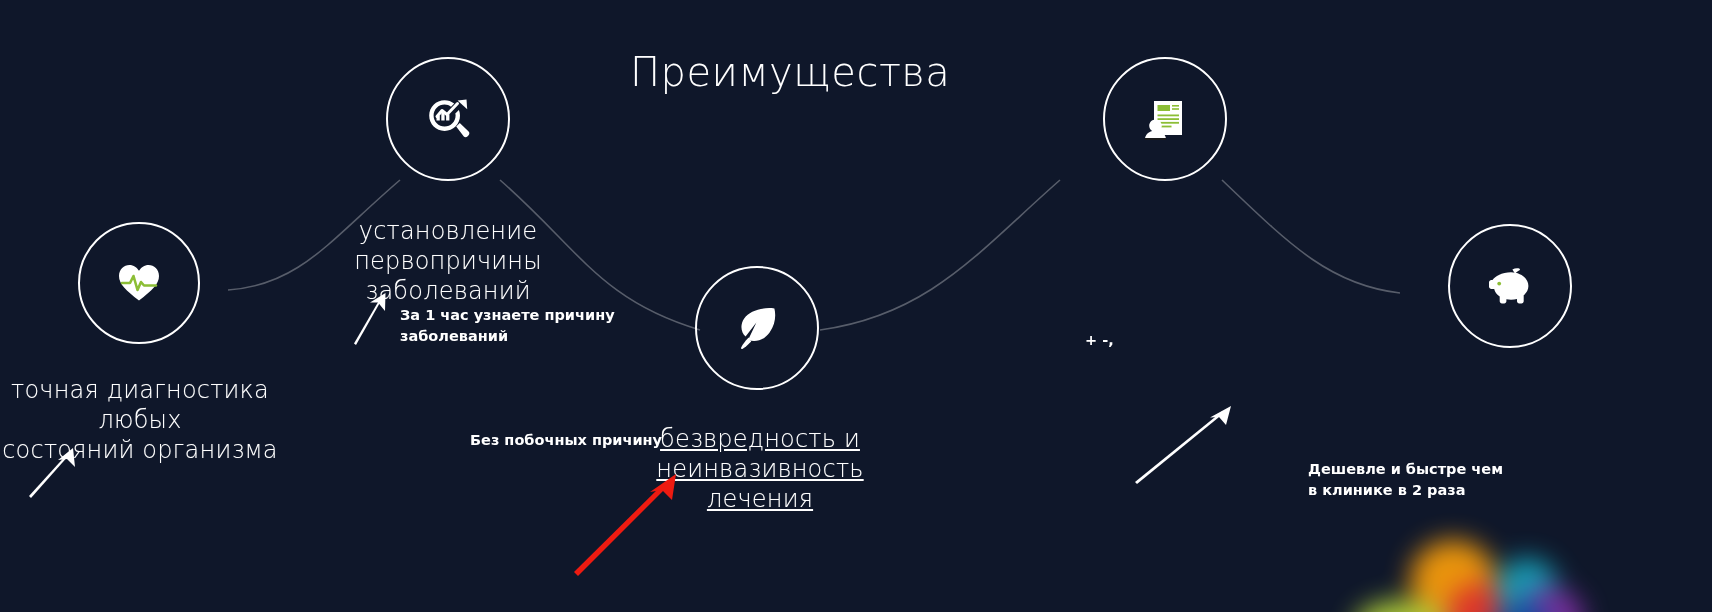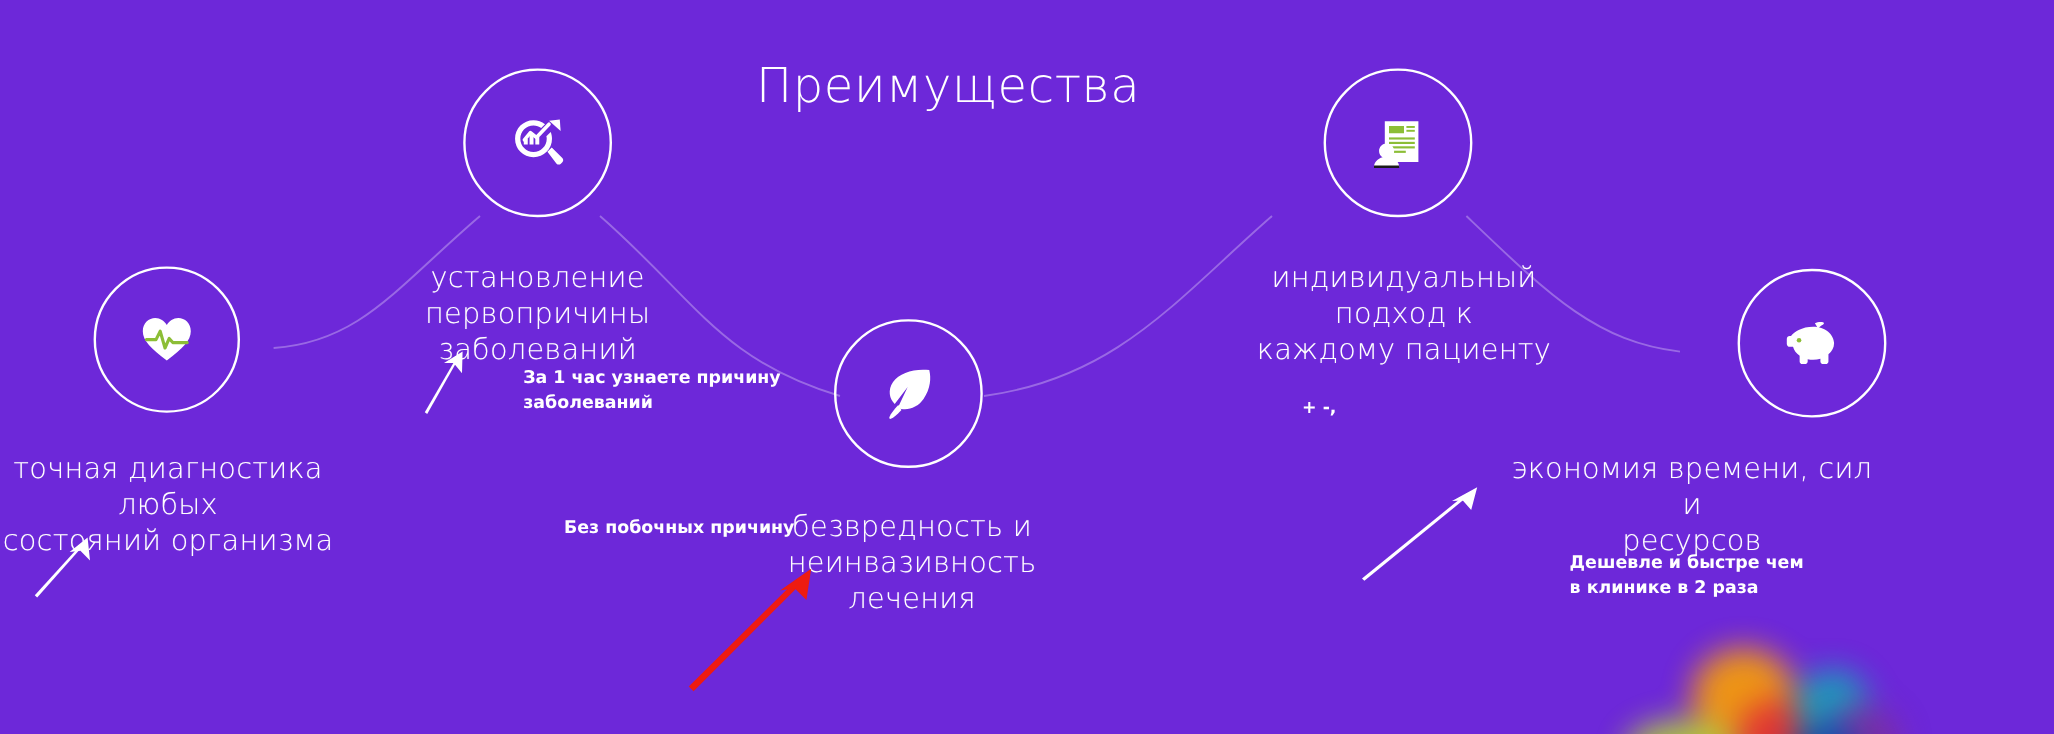--- a/index.html
+++ b/index.html
@@ -2,21 +2,21 @@
 <html><head>
 <meta charset="utf-8">
 <style>
   html,body{margin:0;padding:0;}
   body{
     width:1712px;height:612px;overflow:hidden;
     background:#8CBE36;
     font-family:"DejaVu Sans", sans-serif;
     position:relative;
   }
-  #stage{position:absolute;inset:0;overflow:hidden;background:#6d28d9;}
+  #stage{position:absolute;inset:0;overflow:hidden;background:#0f172a;}
 
   
   .blob-wrap{position:absolute;left:1400px;top:530px;width:260px;height:110px;
     filter:blur(13px);opacity:.95;pointer-events:none;}
   .blob{position:absolute;border-radius:50%;}
 
   
   .wave{position:absolute;left:0;top:0;width:1712px;height:612px;pointer-events:none;}
 
   
@@ -99,35 +99,35 @@
         <path fill="#ffffff" d="M40.5 2.5 L41.2 12.2 L31.6 3.6 Z"></path>
       </svg>
     </span>
   </div>
   <div class="caption" style="left:288px;top:216px;width:320px;">установление
 первопричины заболеваний</div>
   <svg class="arrow" style="left:352px;top:285px;" width="46" height="62" viewBox="0 0 46 62">
     <path fill="#ffffff" d="M4 60 L30 14 L28.6 12.8 L2 58.6 Z"></path>
     <path fill="#ffffff" d="M33.5 8 L33 26 L26 17.5 L18 17.5 Z"></path>
   </svg>
-  <div class="annot clip" style="left:400px;top:305px;width:240px;height:42px;margin-left:36px;">За 1 час узнаете причину
+  <div class="annot clip" style="left:400px;top:305px;width:240px;height:42px;">За 1 час узнаете причину
 заболеваний</div>
 
   <div class="node" style="left:695px;top:266px;width:124px;height:124px;">
     <span>
       <svg width="42" height="44" viewBox="0 0 42 44">
         <path fill="#ffffff" d="M38.4 2.4 C 26 1, 13.6 4.6, 8.2 12.4
           C 3.6 19, 5.2 26.6, 9.6 30.6 L 20.4 16.4 L 12.2 33.8
           C 18.8 37, 28.4 34.2, 33.6 26.6 C 39.6 17.8, 40 9.2, 38.4 2.4 Z"></path>
         <path fill="#ffffff" d="M12.6 31.6 C 9 35.4, 6.4 38.8, 5.2 41.6
           C 4.8 42.6, 5.4 43.4, 6.4 43 C 8.6 42, 11.6 39.4, 15.2 35.6 Z"></path>
       </svg>
     </span>
   </div>
-  <div class="caption" style="left:600px;top:424px;width:320px;">безвредность и
+  <div class="caption" style="left:600px;top:424px;width:320px;text-decoration:underline;">безвредность и
 неинвазивность лечения</div>
   <div class="annot" style="left:470px;top:430px;width:220px;">Без побочных причину</div>
   <svg class="arrow" style="left:572px;top:470px;" width="120" height="110" viewBox="0 0 120 110">
     <path fill="#EE1B11" d="M6 106 L96 16 L92.5 12.5 L2 102 Z"></path>
     <path fill="#EE1B11" d="M104 4 L100 30 L90 20 L78 22 Z"></path>
   </svg>
 
   <div class="node" style="left:1103px;top:57px;width:124px;height:124px;">
     <span>
       <svg width="46" height="44" viewBox="0 0 46 44">
@@ -145,43 +145,39 @@
           <rect x="16.5" y="17.5" width="3.2" height="9.2" opacity="0"></rect>
         </g>
         <path fill="#ffffff" d="M13.5 22.5 C 17 22.5, 19.8 25.4, 19.8 28.8
           C 19.8 31, 18.6 33, 16.8 34.1 C 21 35.2, 24 38.4, 24 42.2 L 3 42.2
           C 3 38.4, 6 35.2, 10.2 34.1 C 8.4 33, 7.2 31, 7.2 28.8
           C 7.2 25.4, 10 22.5, 13.5 22.5 Z"></path>
         <path fill="#1a1a1a" d="M3 41 L24 41 L24 43 L3 43 Z"></path>
       </svg>
     </span>
   </div>
-  <div class="caption" style="left:1010px;top:216px;width:320px;">индивидуальный подход к
-каждому пациенту</div>
   <div class="annot" style="left:1085px;top:330px;width:160px;">+ -,</div>
 
   <div class="node" style="left:1448px;top:224px;width:124px;height:124px;">
     <span>
       <svg width="44" height="38" viewBox="0 0 44 38">
         <path fill="#ffffff" d="M24.4 2.4 C 26.6 1.4, 29.6 1, 31.6 1.8
           C 32.4 2.2, 31.8 3.2, 31 3.6 C 29.4 4.4, 28 5.6, 27.2 6.9 Z"></path>
         <path fill="#ffffff" d="M23 5.2 C 32.6 5.2, 40.4 11.4, 40.4 19
           C 40.4 22.6, 38.6 25.9, 35.7 28.3 L 35.7 34.2 C 35.7 35.4, 34.7 36.4, 33.5 36.4
           L 31.2 36.4 C 30 36.4, 29 35.4, 29 34.2 L 29 32 C 27.1 32.5, 25.1 32.8, 23 32.8
           C 21.4 32.8, 19.8 32.6, 18.4 32.3 L 18.4 34.2 C 18.4 35.4, 17.4 36.4, 16.2 36.4
           L 13.9 36.4 C 12.7 36.4, 11.7 35.4, 11.7 34.2 L 11.7 29.4
           C 8.9 27.6, 6.9 25, 6.2 22 L 3.4 22 C 2.1 22, 1 20.9, 1 19.6
           L 1 15.4 C 1 14.1, 2.1 13, 3.4 13 L 4.5 13 C 6 10.9, 8.2 9.1, 10.9 7.9
           C 14.3 6.2, 18.5 5.2, 23 5.2 Z"></path>
         <circle cx="11.2" cy="16.6" r="1.9" fill="#8CBE36"></circle>
       </svg>
     </span>
   </div>
-  <div class="caption" style="left:1250px;top:375px;width:320px;">экономия времени, сил и
-ресурсов</div>
   <svg class="arrow" style="left:1132px;top:405px;" width="106" height="82" viewBox="0 0 106 82">
     <path fill="#ffffff" d="M5 79 L92 8 L90.5 6 L3 77 Z"></path>
     <path fill="#ffffff" d="M99 1 L94 20 L87 12 L78 12.5 Z"></path>
   </svg>
   <div class="annot clip" style="left:1308px;top:459px;width:250px;height:42px;">Дешевле и быстре чем
 в клинике в 2 раза</div>
 
   <div class="blob-wrap">
     <div class="blob" style="left:10px;top:10px;width:86px;height:80px;background:#F59B0B;"></div>
     <div class="blob" style="left:46px;top:52px;width:80px;height:72px;background:#E8372B;"></div>

